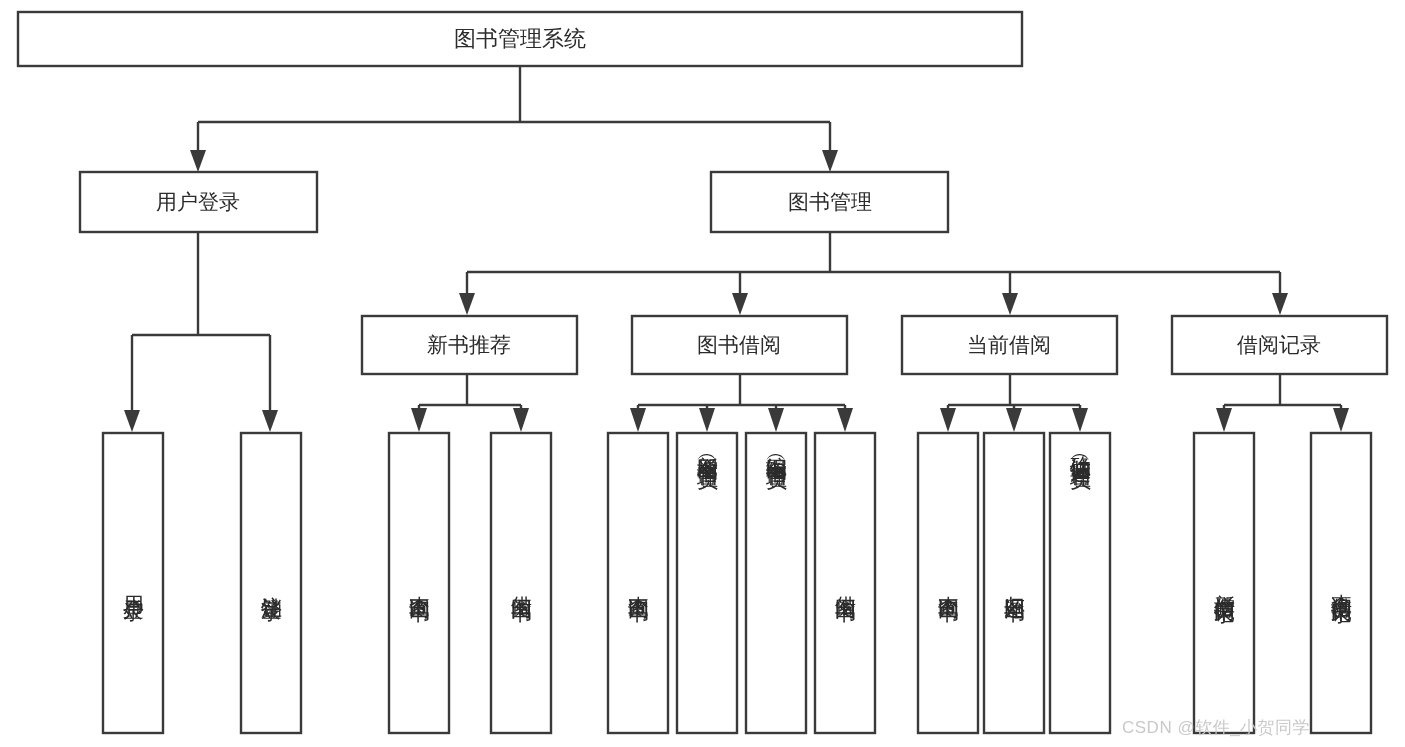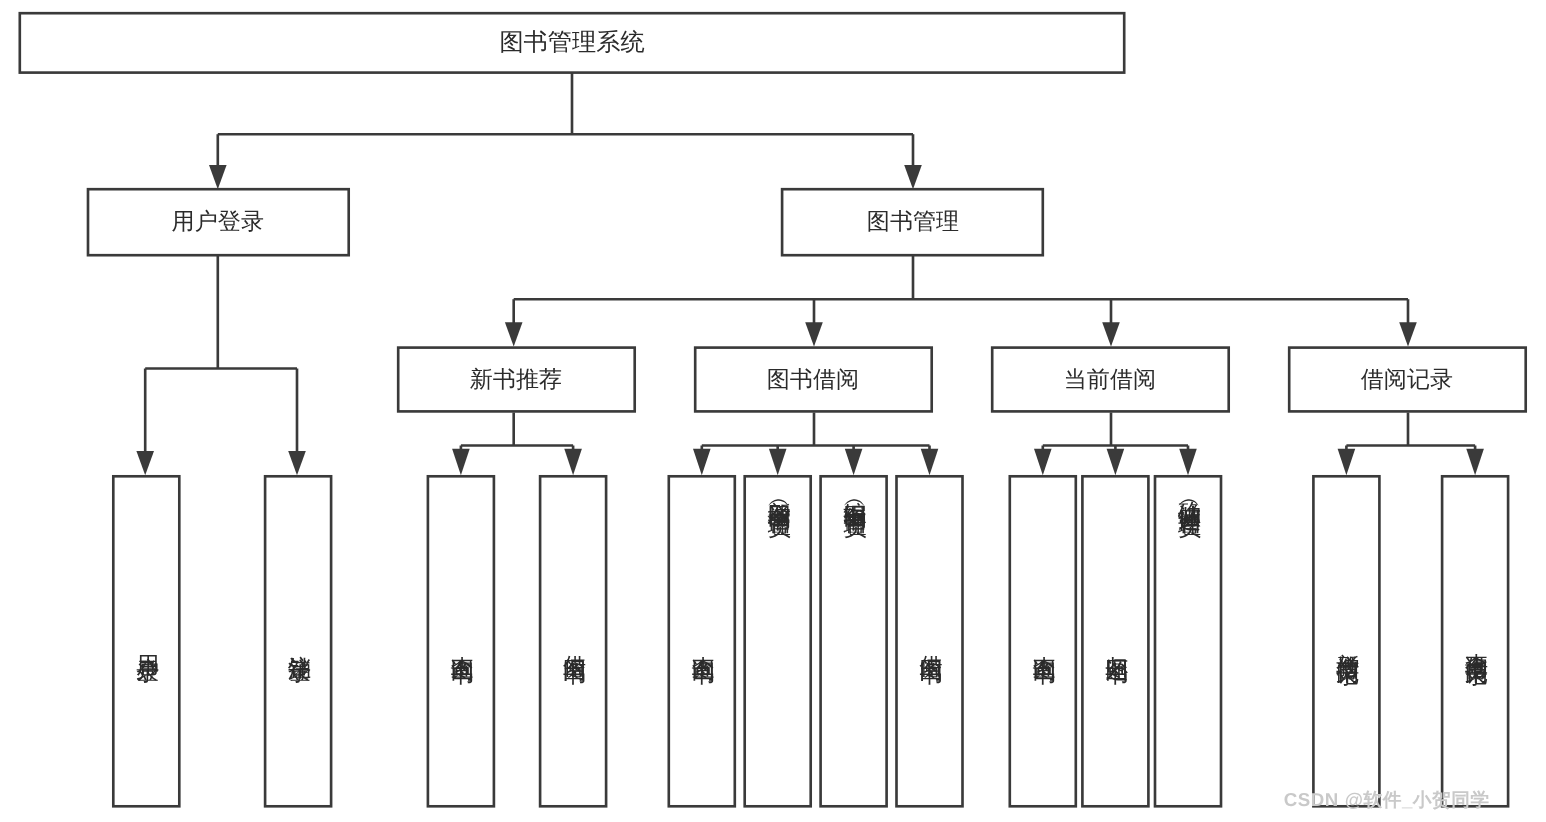--- a/index.html
+++ b/index.html
@@ -243,15 +243,15 @@
     <span class="leaf-label" style="margin-top:6px;">确认归还（管理员）</span>
   </div>
 
   <div class="leaf-label-wrap" style="left:1194px; top:433px; width:60px; height:300px;">
     <span class="leaf-label">新增借阅记录</span>
   </div>
   <div class="leaf-label-wrap" style="left:1311px; top:433px; width:60px; height:300px;">
     <span class="leaf-label">查询借阅记录</span>
   </div>
 
-  <div class="watermark" style="left:1167px; top:716px;font-weight:bold;">CSDN @软件_小贺同学</div>
+  <div class="watermark" style="left:1122px; top:716px;">CSDN @软件_小贺同学</div>
 
 </div>
 
 </body></html>

